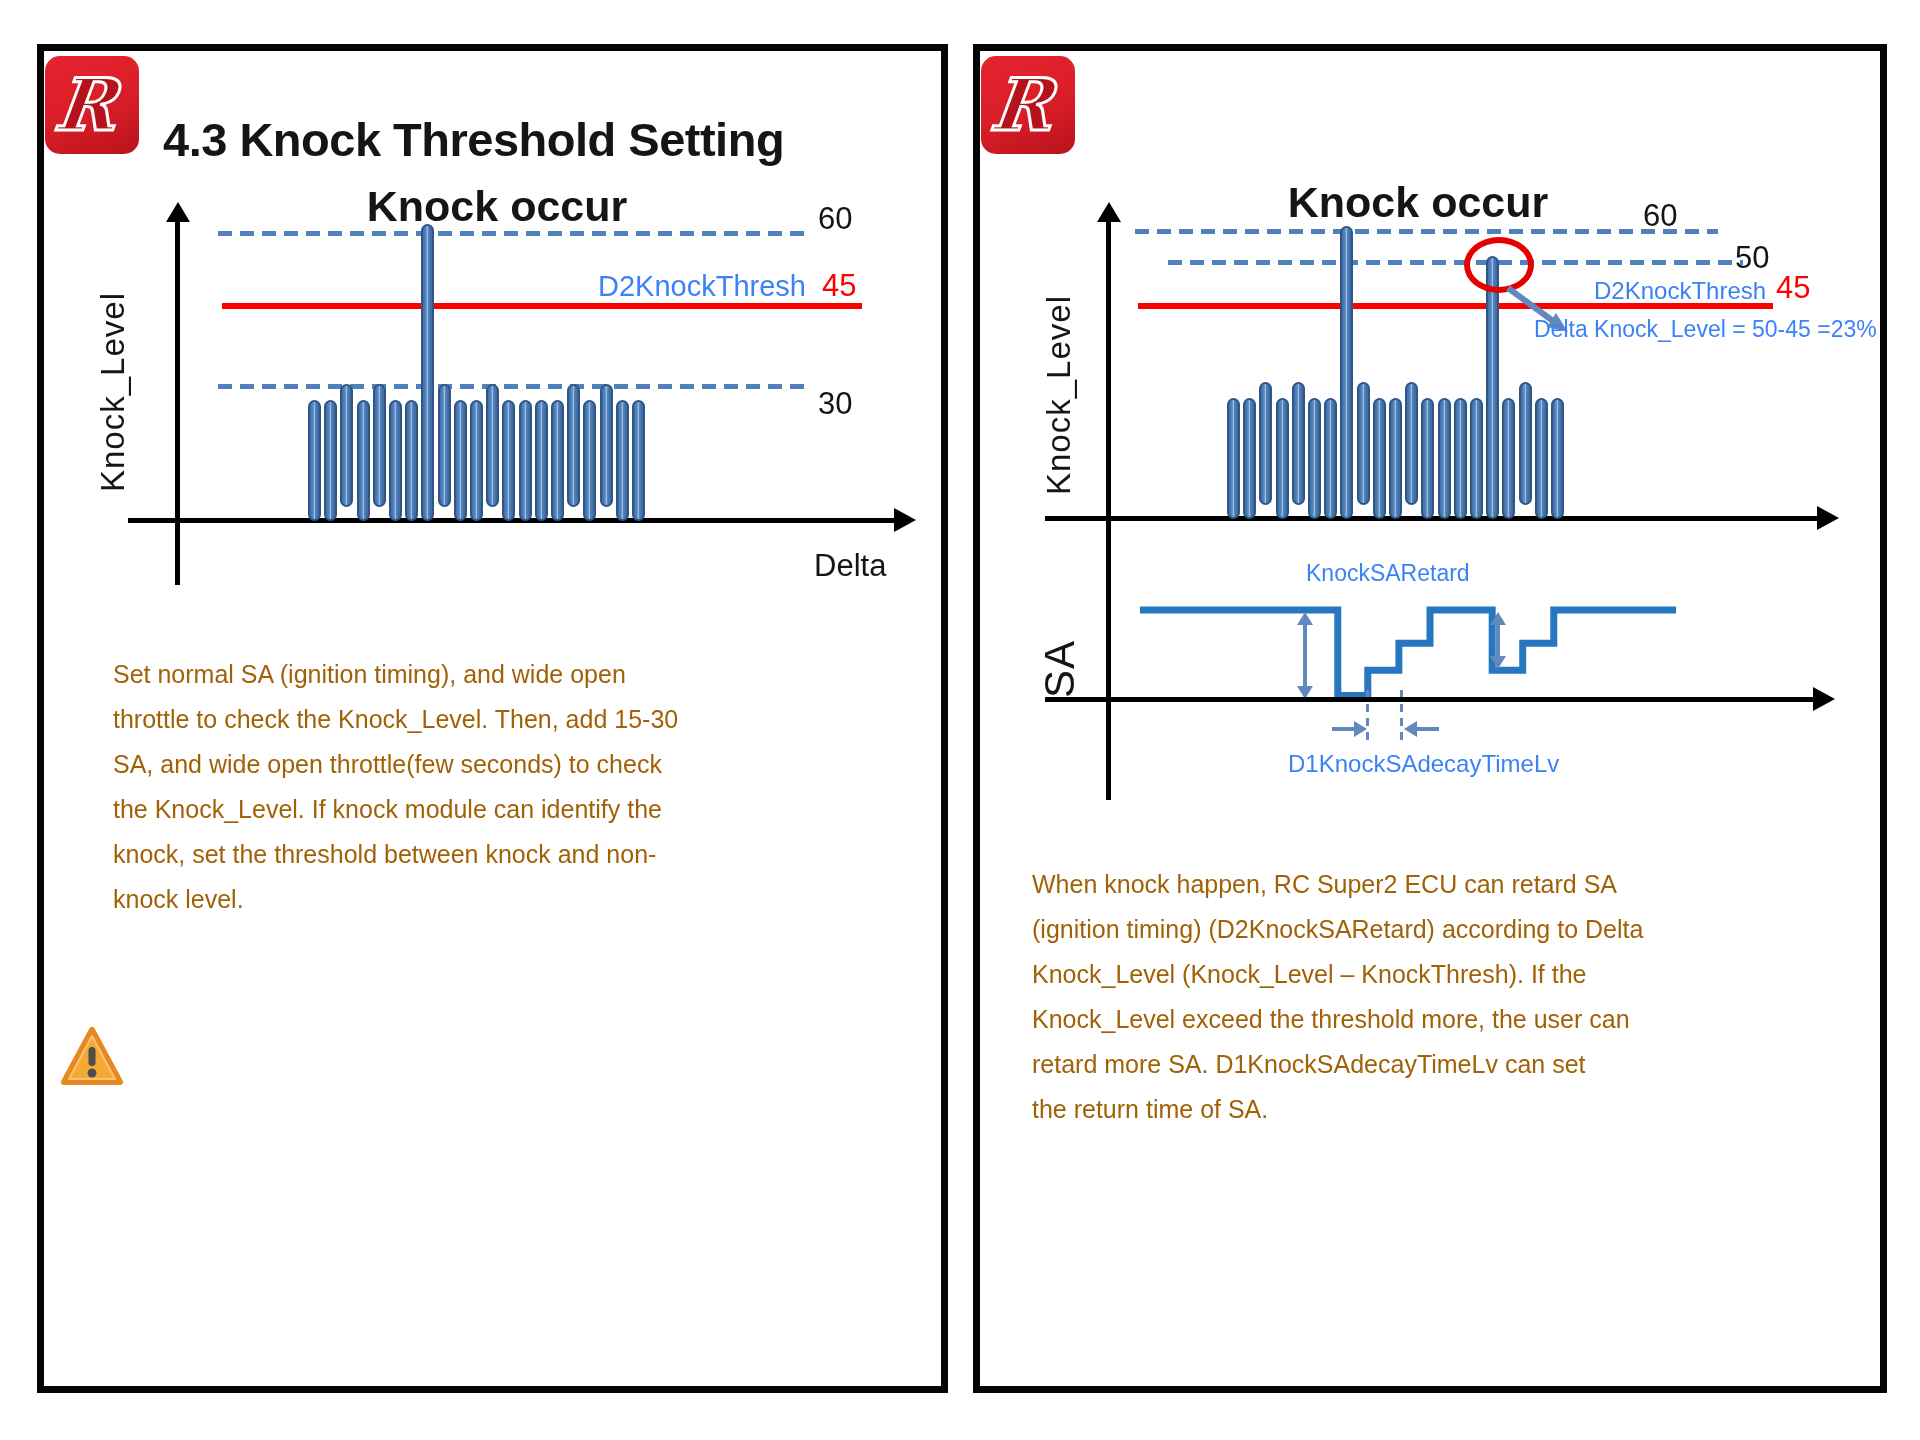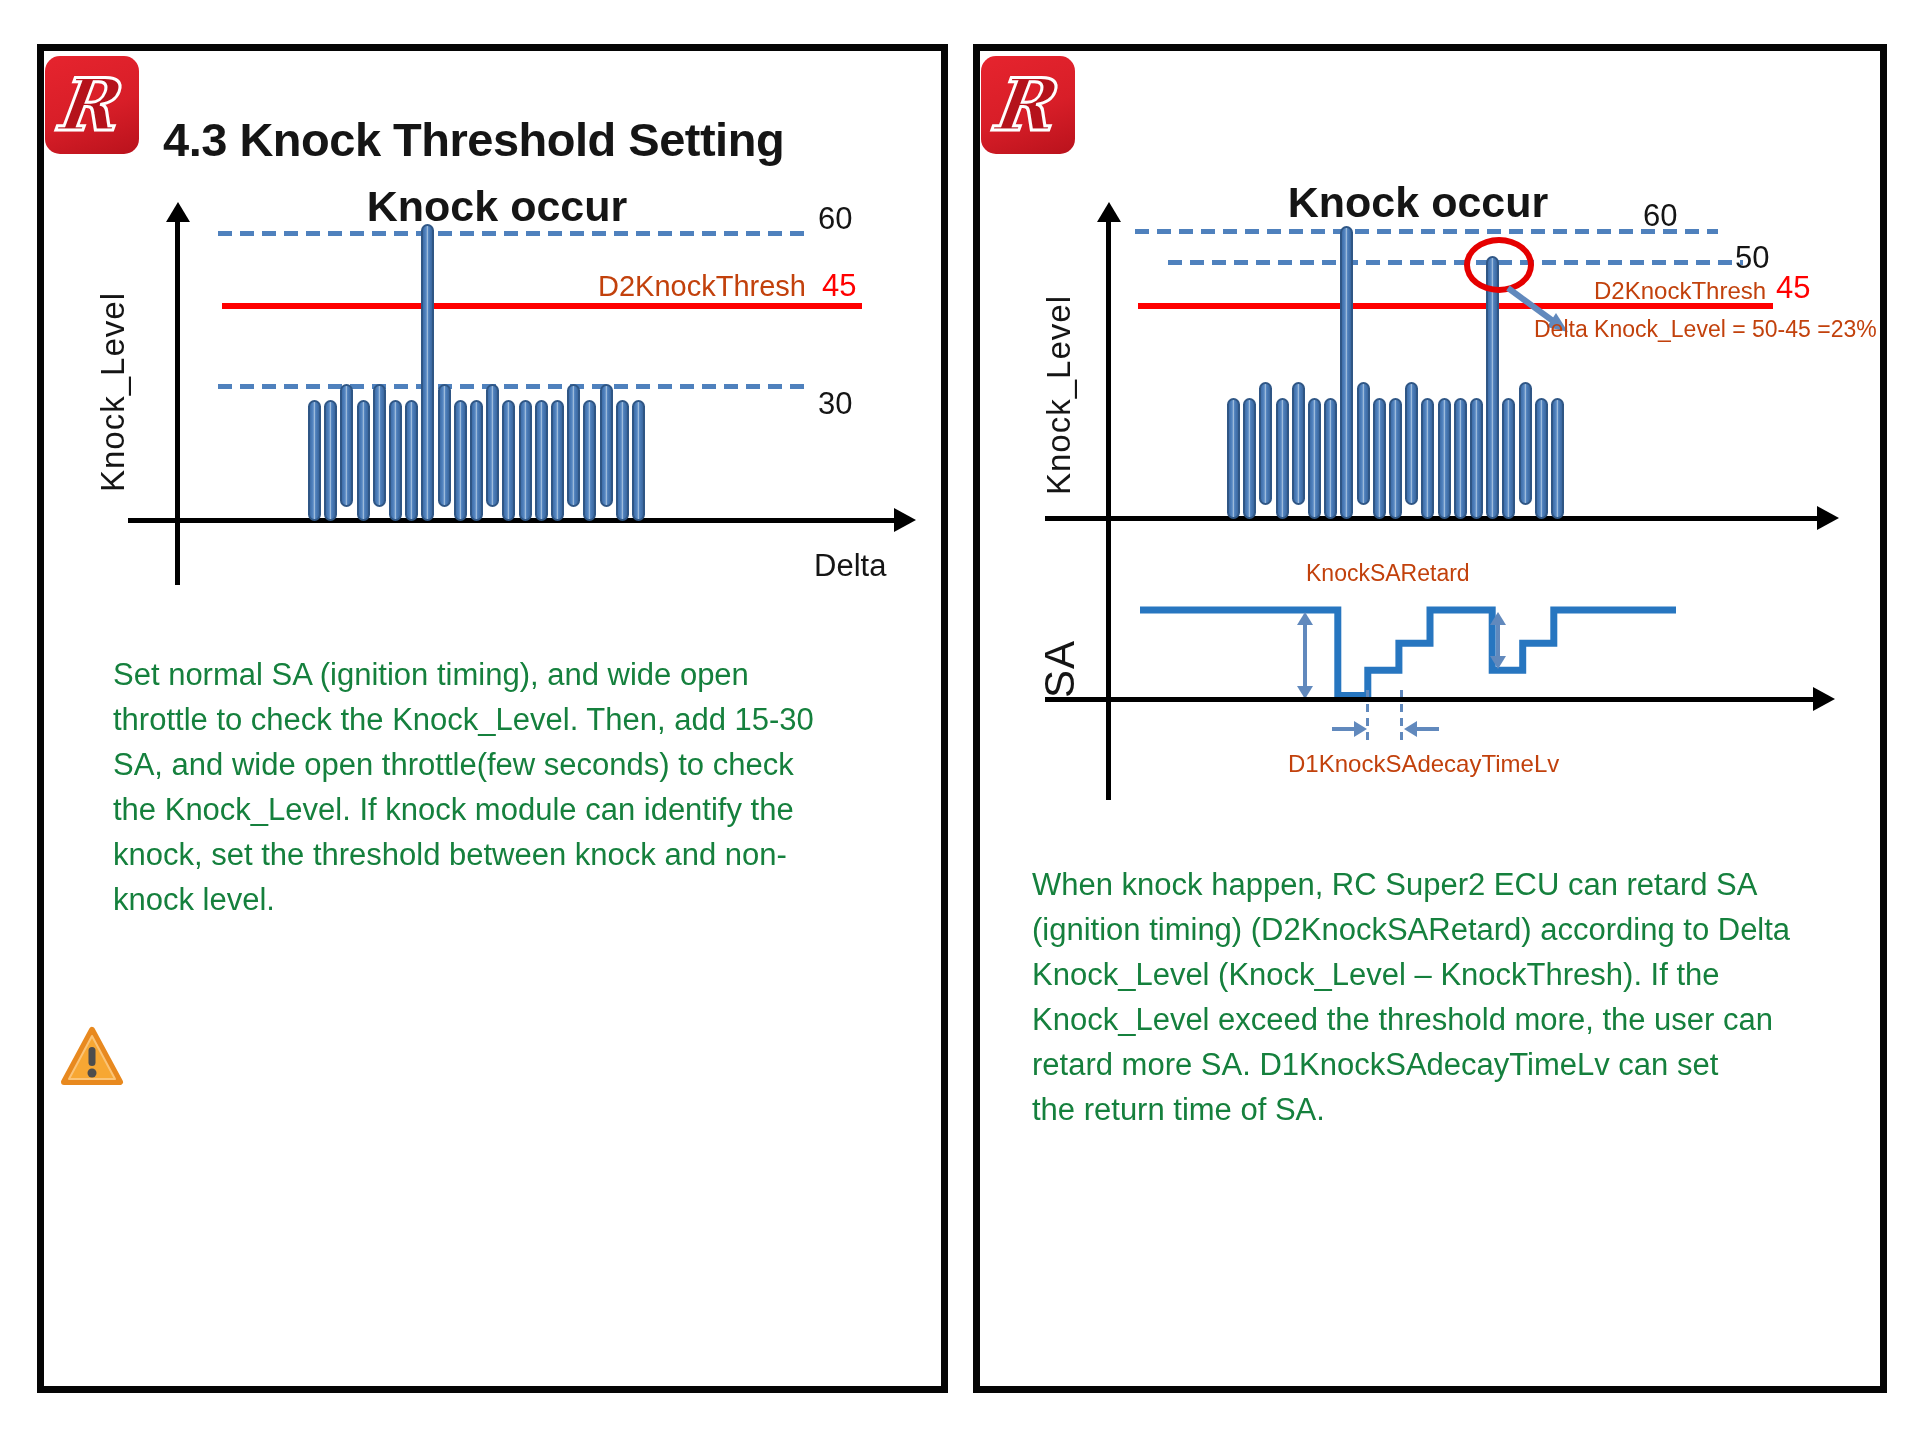--- a/index.html
+++ b/index.html
@@ -18,29 +18,29 @@
   .axis{position:absolute;background:#000;}
   .tri-up-b{position:absolute;width:0;height:0;border-left:12px solid transparent;border-right:12px solid transparent;border-bottom:20px solid #000;}
   .tri-right-b{position:absolute;width:0;height:0;border-top:12px solid transparent;border-bottom:12px solid transparent;border-left:22px solid #000;}
   .hdash{position:absolute;height:5px;background:repeating-linear-gradient(90deg,var(--c-dash) 0 14px,transparent 14px 22px);}
   .redline{position:absolute;height:6px;background:var(--c-red);}
   .num{position:absolute;font-size:31px;color:#151515;}
   .rednum{position:absolute;font-size:31px;color:var(--c-red);font-weight:500;}
   .ylab{position:absolute;writing-mode:vertical-rl;transform:rotate(180deg);font-size:33px;color:#151515;letter-spacing:1px;}
   .bar{position:absolute;border:2px solid var(--c-barborder);border-radius:7px;box-sizing:border-box;
        background:linear-gradient(90deg,#3f6ea9 0%,#4f81bd 26%,#6491c7 38%,#a9c4e0 48%,#4f81bd 62%,#3a679f 100%);}
-  .bodytxt{position:absolute;font-size:31px;line-height:45px;color:#15803d;white-space:pre-line;}
+  .bodytxt{position:absolute;font-size:25px;line-height:45px;color:#a16207;white-space:pre-line;}
   .warntxt{position:absolute;font-size:37px;line-height:57px;font-weight:bold;color:var(--c-warn);white-space:pre-line;}
   .ann{background:var(--c-ann);}
   .tri-up-a{position:absolute;width:0;height:0;border-left:8px solid transparent;border-right:8px solid transparent;border-bottom:13px solid var(--c-ann);}
   .tri-down-a{position:absolute;width:0;height:0;border-left:8px solid transparent;border-right:8px solid transparent;border-top:13px solid var(--c-ann);}
   .tri-right-a{position:absolute;width:0;height:0;border-top:8px solid transparent;border-bottom:8px solid transparent;border-left:13px solid var(--c-ann);}
   .tri-left-a{position:absolute;width:0;height:0;border-top:8px solid transparent;border-bottom:8px solid transparent;border-right:13px solid var(--c-ann);}
   .vdash{position:absolute;width:3px;background:repeating-linear-gradient(180deg,var(--c-ann) 0 8px,transparent 8px 14px);}
-  .smalllab{position:absolute;color:#c2410c;}
+  .smalllab{position:absolute;color:#3b82f6;}
 </style>
 </head>
 <body>
 
 <div id="canvas">
 
   <div class="panel" style="left:37px;top:44px;width:897px;height:1335px;"></div>
 
   <div class="logo" style="left:45px;top:56px;width:94px;height:98px;">
     <span>R</span>

